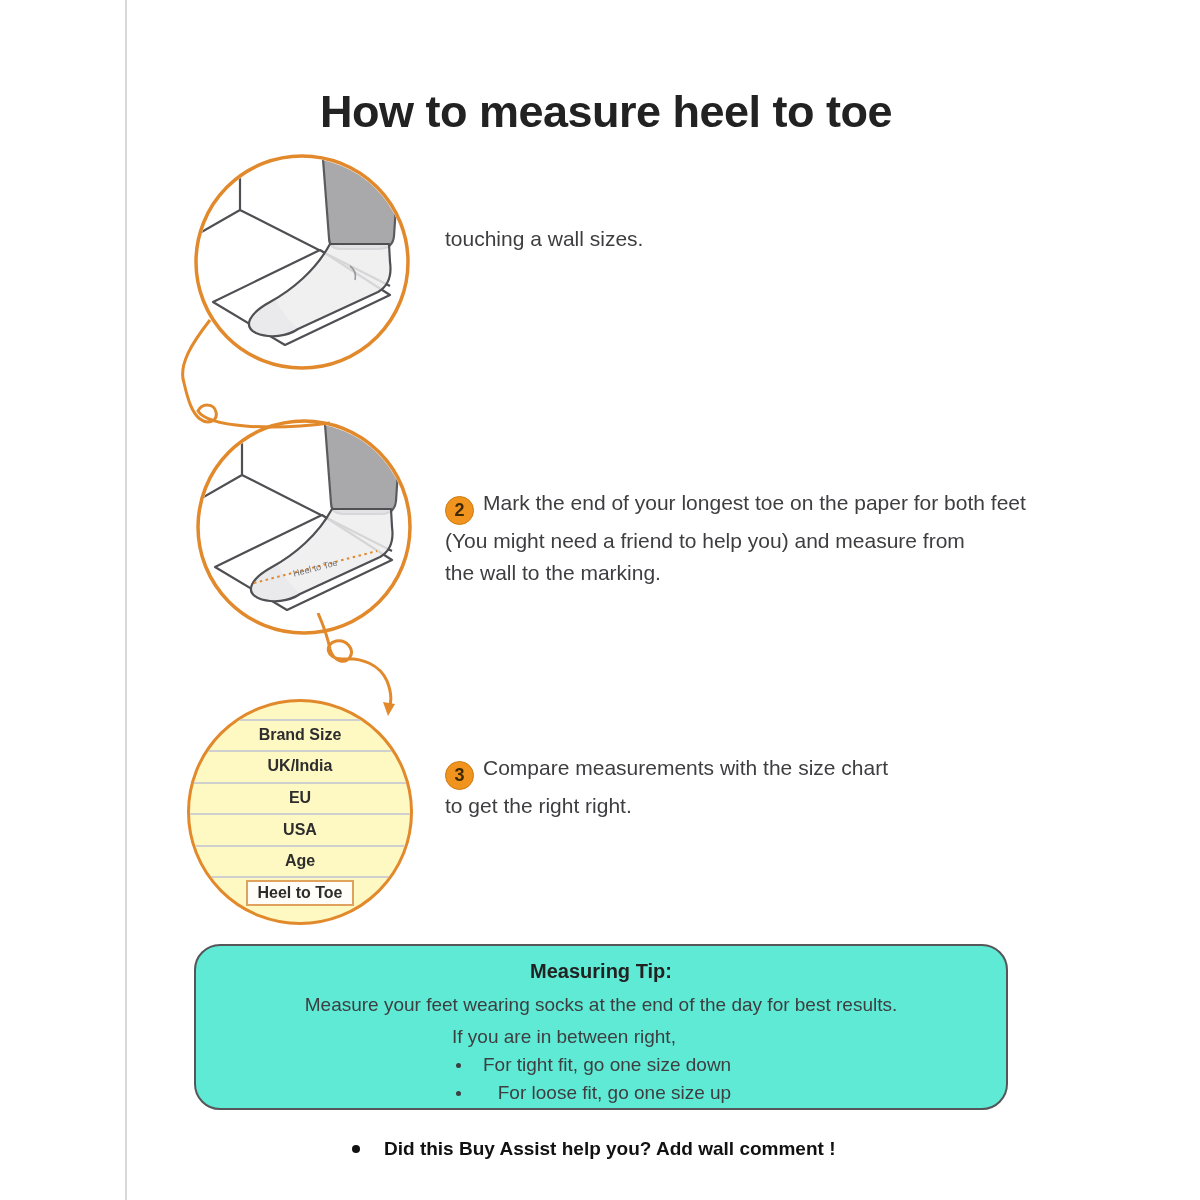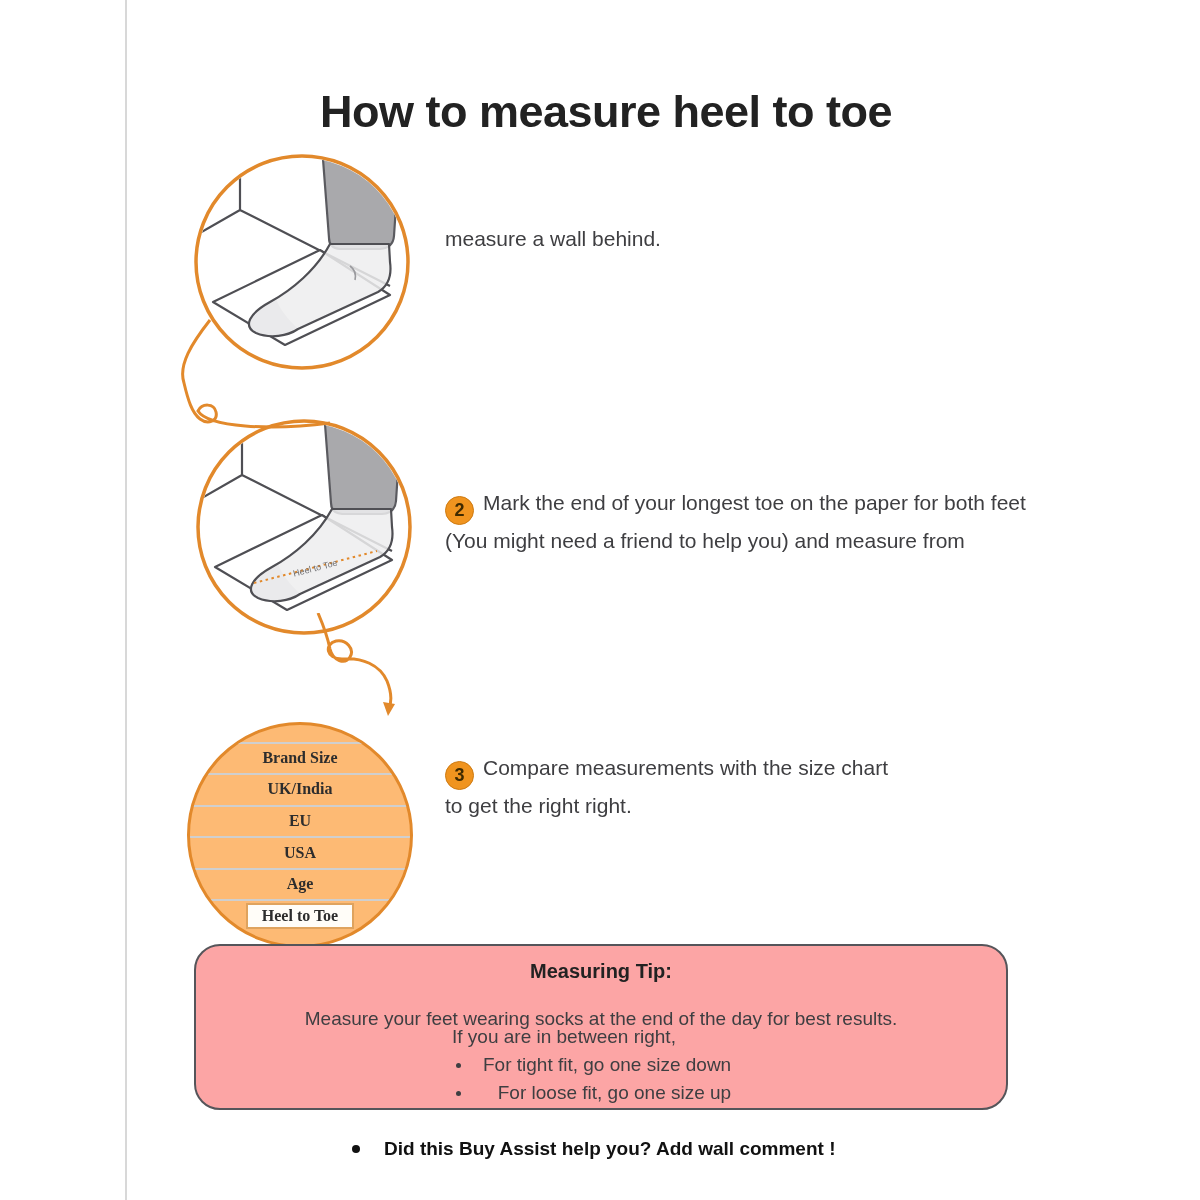--- a/index.html
+++ b/index.html
@@ -16,41 +16,41 @@
   .step{position:absolute;font-size:21px;line-height:32px;color:#3E3E41;}
   .step .line{white-space:nowrap;}
   .badge{
     display:inline-block;width:29px;height:29px;border-radius:50%;
     background:#F0941F;border:1px solid #CE7A11;box-sizing:border-box;
     color:#3F2A00;font-weight:700;font-size:18px;line-height:27px;text-align:center;
     margin-right:9px;vertical-align:-6px;
   }
   
   .chart-circle{
-    position:absolute;left:187px;top:722px;width:226px;height:226px;
+    position:absolute;left:187px;top:699px;width:226px;height:226px;
     border:3.5px solid #E2892B;border-radius:50%;box-sizing:border-box;
-    overflow:hidden;background:#fdba74;font-family:Liberation Serif, serif;
+    overflow:hidden;background:#fef9c3;
   }
   .chart-sep{position:absolute;left:0;width:100%;height:1.5px;background:#CFCFCF;}
   .chart-row{
     position:absolute;left:0;width:100%;text-align:center;
     font-size:16px;font-weight:700;color:#2D2D2D;line-height:20px;
   }
   .hl-box{
     position:absolute;left:56px;top:178px;width:108px;height:26px;
     border:2px solid #DFA35E;background:#FFFDF8;box-sizing:border-box;
     text-align:center;font-size:16px;font-weight:700;color:#2D2D2D;line-height:22px;
   }
   
   .tipbox{
     position:absolute;left:194px;top:944px;width:814px;height:166px;
-    border:2px solid #55555A;border-radius:26px;box-sizing:border-box;background:#fca5a5;
+    border:2px solid #55555A;border-radius:26px;box-sizing:border-box;background:#5eead4;
   }
   .tip-title{position:absolute;left:0;right:0;top:14px;text-align:center;font-size:20px;font-weight:700;color:#222;}
-  .tip-line1{position:absolute;left:0;right:0;top:48px;text-align:center;font-size:19px;color:#3E3E41;margin-top:14px;}
+  .tip-line1{position:absolute;left:0;right:0;top:48px;text-align:center;font-size:19px;color:#3E3E41;}
   .tip-sub{position:absolute;left:256px;top:80px;font-size:19px;color:#3E3E41;}
   .tip-bullets{margin:6px 0 0 0;}
   .tip-bullet{display:flex;align-items:center;margin-top:6px;justify-content:space-between;}
   .tip-dot{width:5px;height:5px;border-radius:50%;background:#3E3E41;margin:0 22px 0 4px;flex:0 0 auto;}
   
   .footer{position:absolute;left:352px;top:1138px;display:flex;align-items:center;}
   .footer-dot{width:8px;height:8px;border-radius:50%;background:#111;margin-right:24px;}
   .footer-text{font-size:19px;font-weight:700;color:#111;white-space:nowrap;}
 </style>
 </head>
@@ -115,26 +115,27 @@
     <div class="chart-sep" style="top:174px"></div>
     <div class="chart-row" style="top:23px">Brand Size</div>
     <div class="chart-row" style="top:54px">UK/India</div>
     <div class="chart-row" style="top:86px">EU</div>
     <div class="chart-row" style="top:118px">USA</div>
     <div class="chart-row" style="top:149px">Age</div>
     <div class="hl-box">Heel to Toe</div>
   </div>
 
   <div class="step" style="left:445px;top:223px">
-    <div class="line">measure a wall behind.</div>
+    <div class="line">touching a wall sizes.</div>
   </div>
 
   <div class="step" style="left:445px;top:487px">
     <div class="line"><span class="badge">2</span><span>Mark the end of your longest toe on the paper for both feet</span></div>
     <div class="line">(You might need a friend to help you) and measure from</div>
+    <div class="line">the wall to the marking.</div>
   </div>
 
   <div class="step" style="left:445px;top:752px">
     <div class="line"><span class="badge">3</span><span>Compare measurements with the size chart</span></div>
     <div class="line">to get the right right.</div>
   </div>
 
   <div class="tipbox">
     <div class="tip-title">Measuring Tip:</div>
     <div class="tip-line1">Measure your feet wearing socks at the end of the day for best results.</div>

